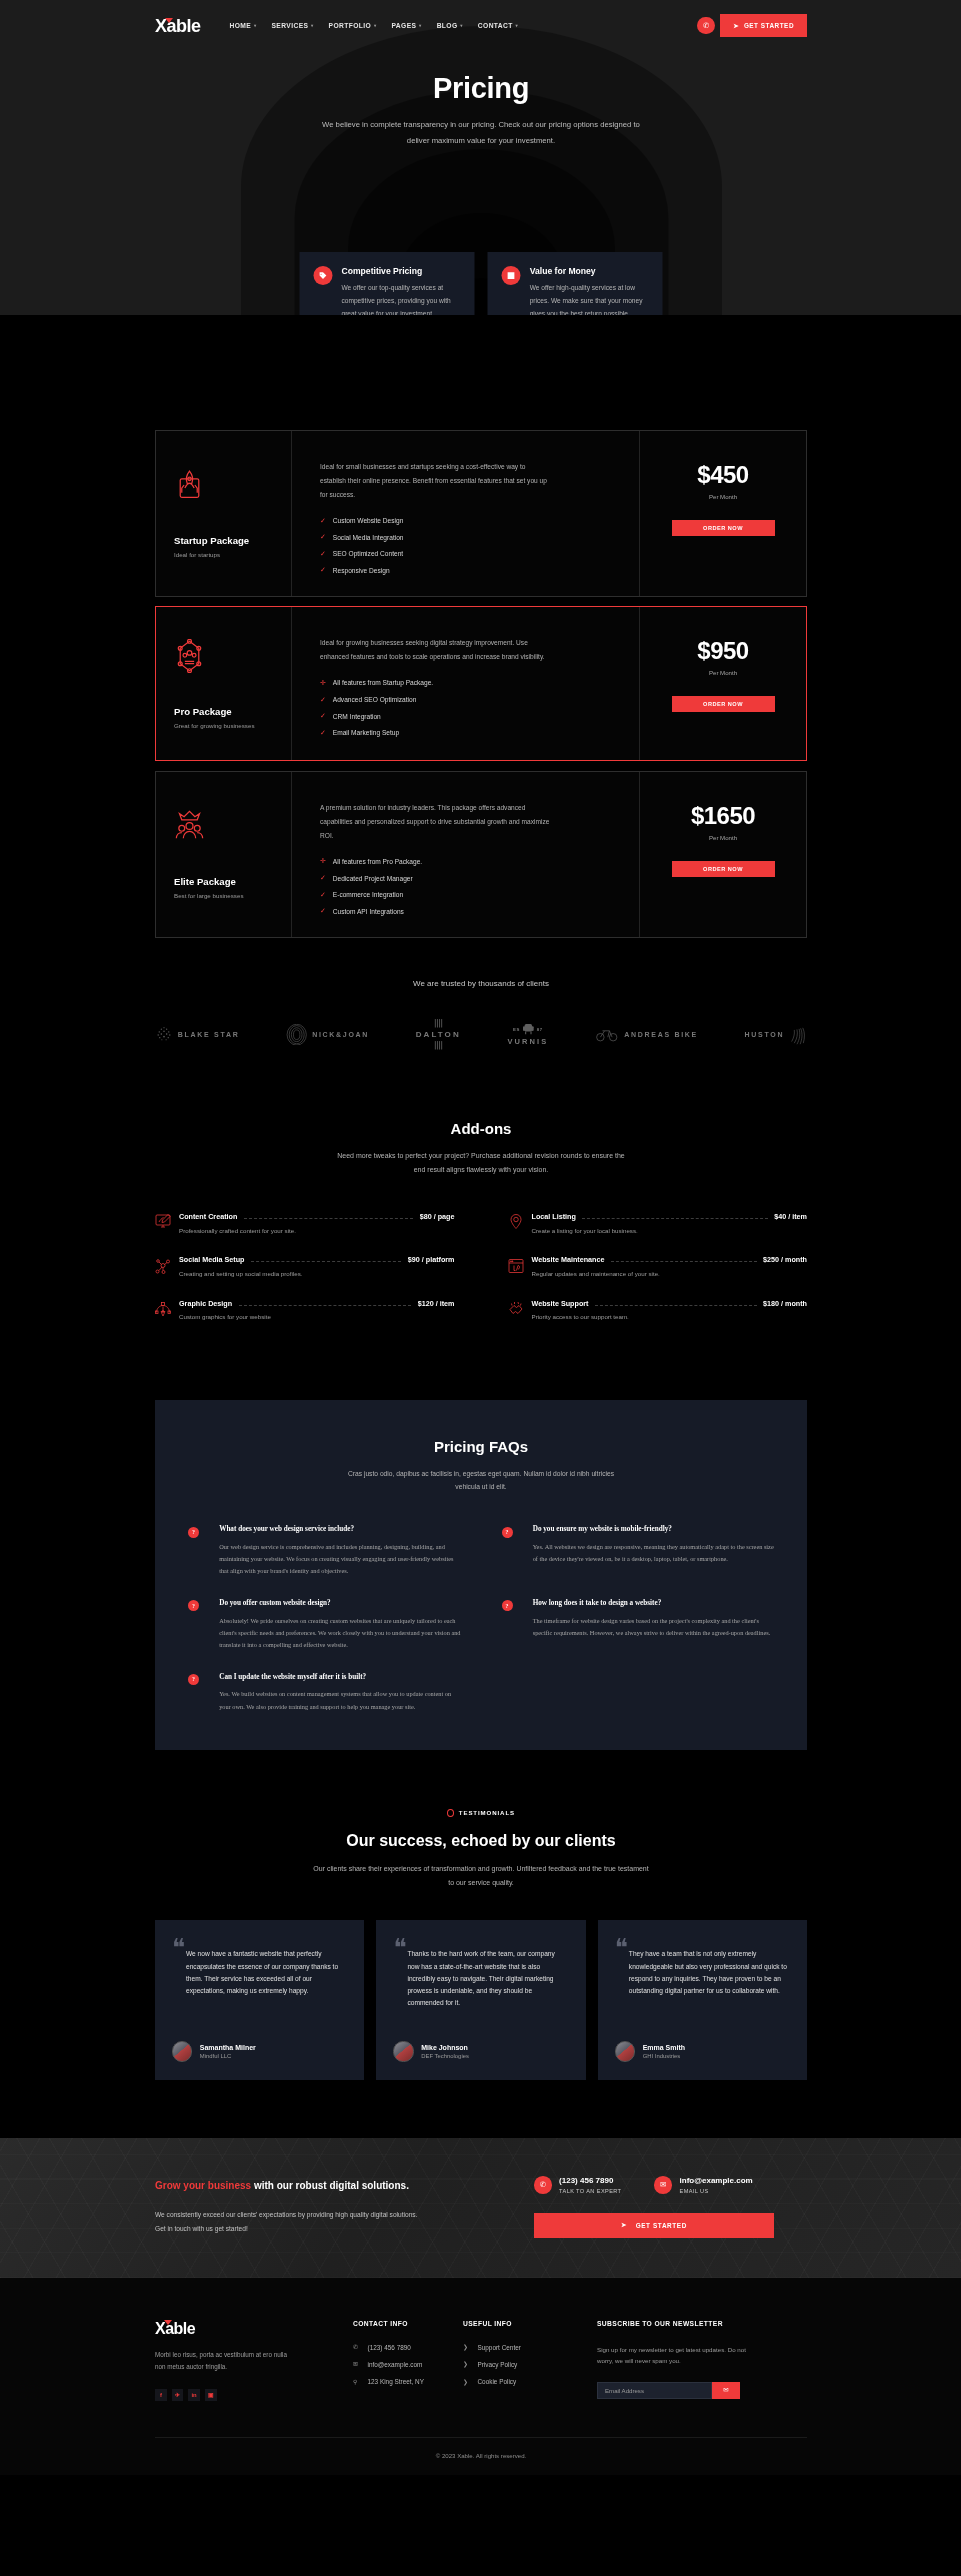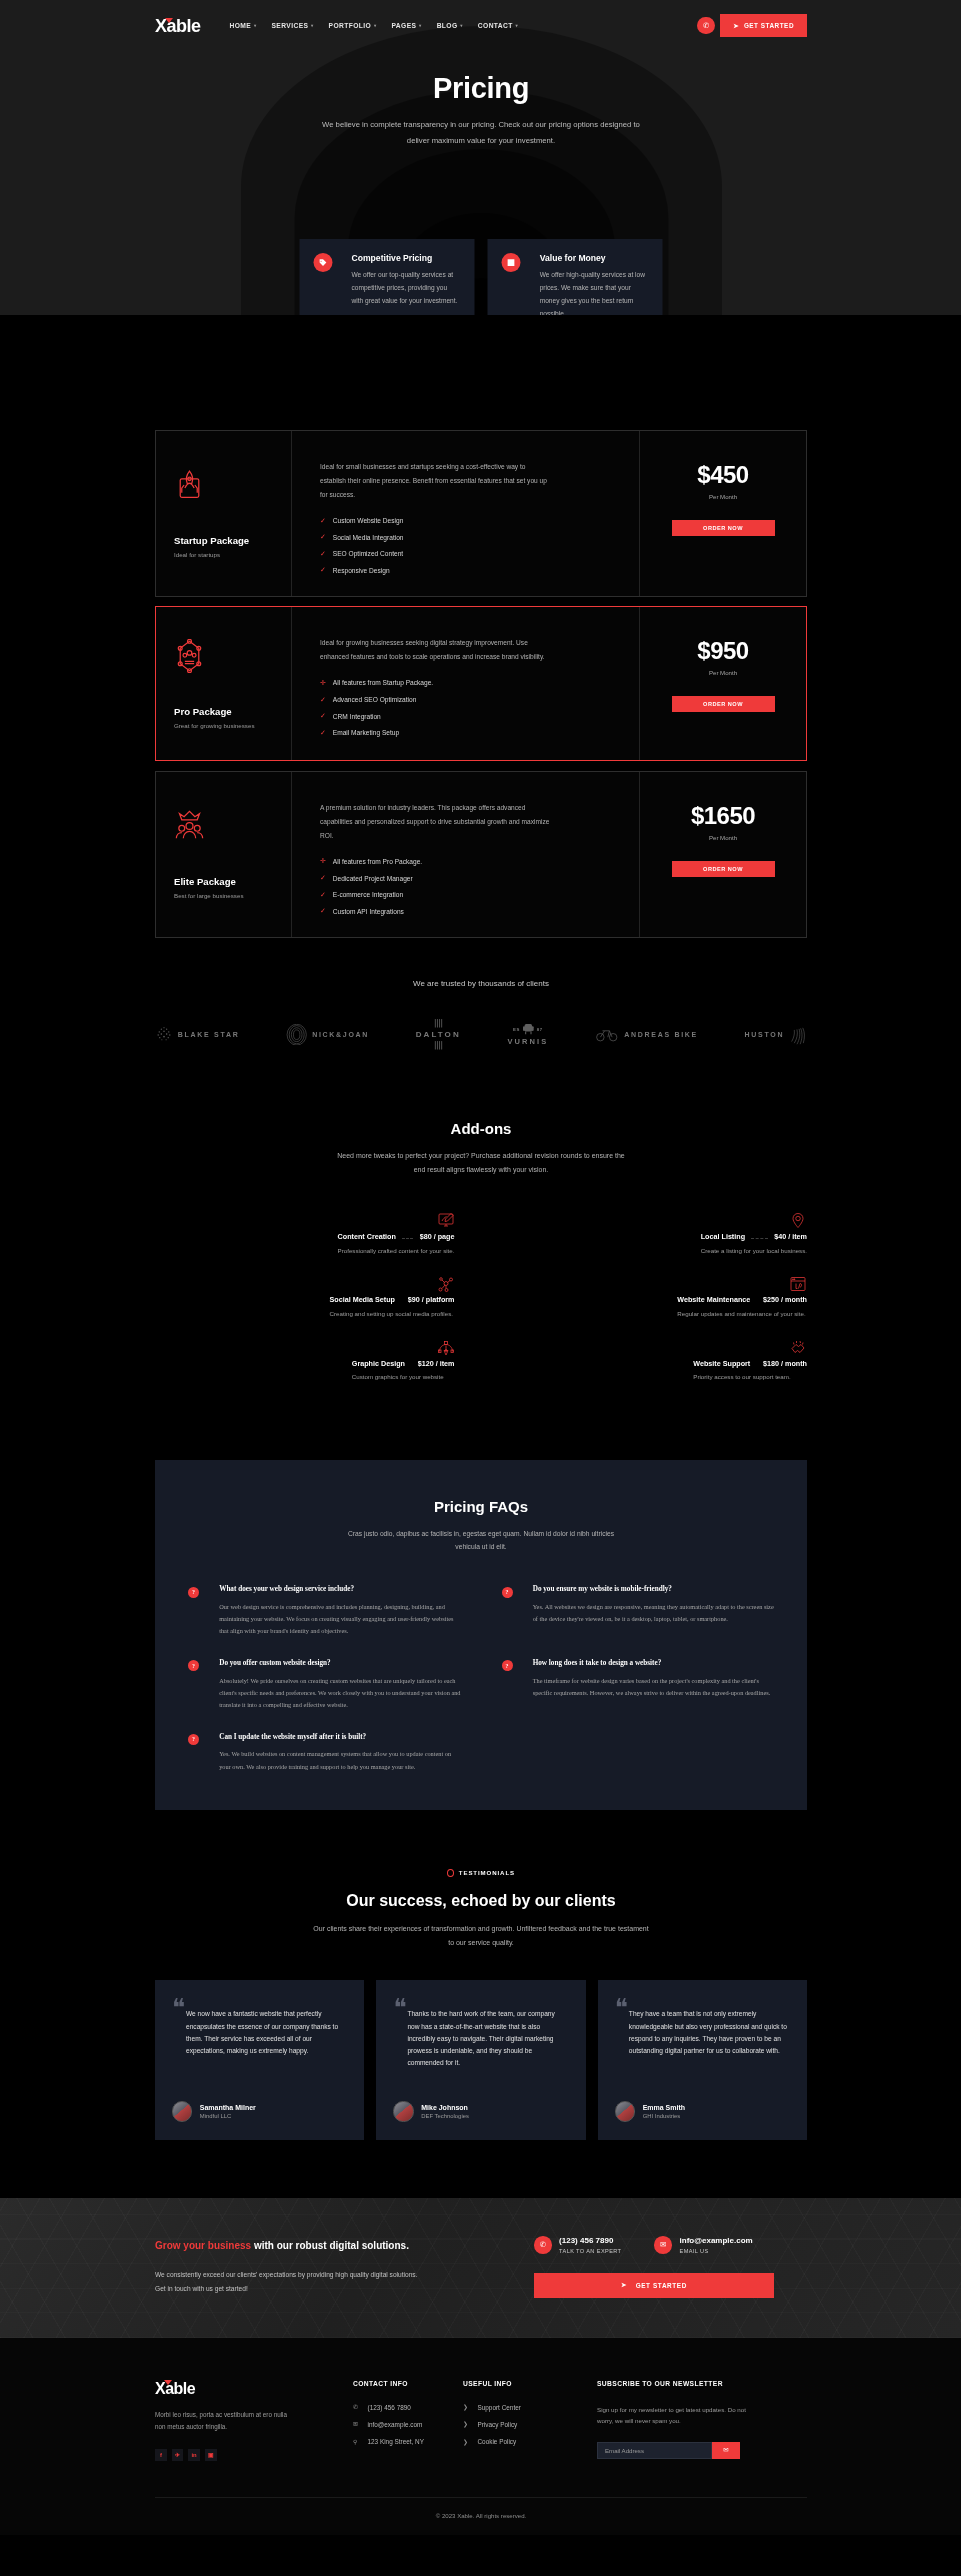--- a/index.html
+++ b/index.html
@@ -79,21 +79,21 @@
     margin-top:11.8px; font-size:7.7px; line-height:2; color:#bdbdbd;
     width:326px; margin-left:auto; margin-right:auto;
   }
 
   .hero-cards {
     position:absolute; left:50%; transform:translateX(-50%);
     bottom:-21.4px; width:363px; display:flex; gap:13.4px; z-index:6;
   }
   .hero-card {
     flex:1; background:#161b27; padding:14px 14px 16px 14px;
-    display:flex; gap:19px;
+    display:flex; gap:9px;
   }
   .hc-icon {
     width:19px;height:19px;min-width:19px;border-radius:50%;background:#ef3a3a;
     display:flex;align-items:center;justify-content:center;
   }
   .hc-icon svg { width:9px;height:9px;fill:#fff; }
   .hc-title { font-size:8.6px; font-weight:700; margin-bottom:5.9px; }
   .hc-text { font-size:6.6px; line-height:1.95; color:#b4b4b4; }
 
   
@@ -147,21 +147,21 @@
   .addons { padding:48px 0 32px; text-align:center; }
   .sec-title { font-size:15px; font-weight:800; }
   .sec-sub {
     margin-top:11.8px; font-size:7px; line-height:2; color:#b5b5b5;
     width:299px; margin-left:auto; margin-right:auto;
   }
   .addon-grid {
     margin-top:35px; display:grid; grid-template-columns:1fr 1fr;
     column-gap:53px; row-gap:21.4px; text-align:left;
   }
-  .addon { display:flex; gap:1px; align-items:flex-end;flex-direction:column; }
+  .addon { display:flex; gap:7px; align-items:center; }
   .addon-ic { width:17px; min-width:17px; height:19px; }
   .addon-ic svg { width:16px; height:18px; stroke:#ef3a3a; fill:none; stroke-width:1.5; }
   .addon-body { flex:1; }
   .addon-top { display:flex; align-items:baseline; }
   .addon-name { font-size:7.2px; font-weight:700; white-space:nowrap; }
   .addon-dots {
     flex:1; border-bottom:0.5px dashed #3d3d3d; margin:0 6.4px 2.7px 6.4px; height:0.5px;
   }
   .addon-price { font-size:7.2px; font-weight:700; white-space:nowrap; }
   .addon-desc { margin-top:5.3px; font-size:6.2px; color:#9e9e9e; }

